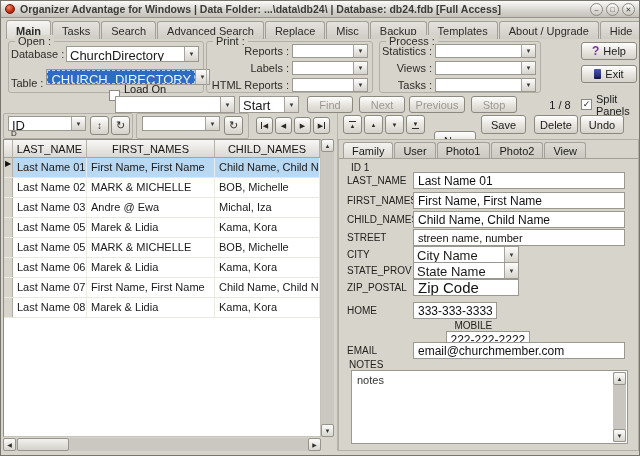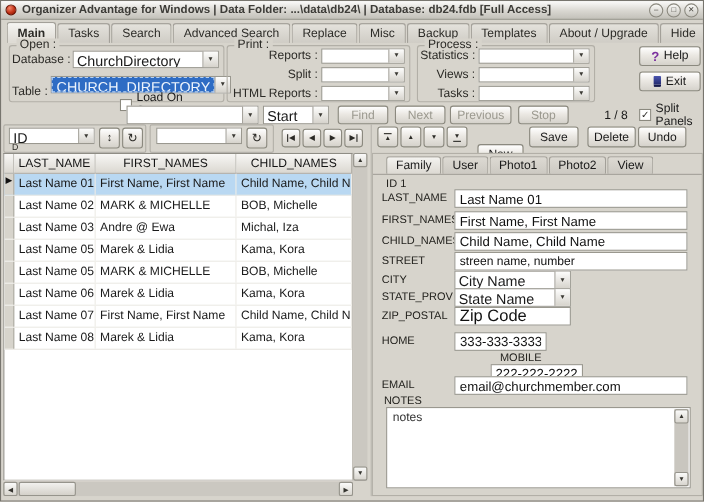--- a/index.html
+++ b/index.html
@@ -82,21 +82,21 @@
     display:flex; align-items:center; justify-content:center; font-size:6px; color:#35342f; }
   .vscroll { position:absolute; top:0; right:0; width:13px; bottom:14px; background:#cbc8c1; }
   .hscroll { position:absolute; left:0; right:13px; bottom:0; height:13px; background:#cbc8c1; }
   .sb-corner { position:absolute; right:0; bottom:0; width:13px; height:13px; background:#d7d4cc; }
   .hthumb { position:absolute; left:14px; top:0; width:52px; height:13px;
     background:linear-gradient(#f2f1ee,#d4d1ca); border:1px solid #96948c; border-radius:2px; }
   
   .record-row { position:absolute; top:0; left:0; right:0; height:26px; }
   .record-row .pbtn { position:absolute; top:2px; height:19px; }
   .detail-card { position:absolute; top:26px; left:0; right:0; bottom:0; border:1px solid #b2afa7; background:#d7d4cc; }
-  .dtabs { position:absolute; top:0; left:0; right:0; height:18px; display:flex; align-items:flex-end; gap:1px; padding-left:12px; }
+  .dtabs { position:absolute; top:0; left:0; right:0; height:18px; display:flex; align-items:flex-end; gap:1px; padding-left:4px; }
   .dtab { padding:2px 8px 1px; border:1px solid #a3a099; border-bottom:none; border-radius:3px 3px 0 0;
     background:linear-gradient(#ddDAd3,#ccc9c2); white-space:nowrap; }
   .dtab.active { background:linear-gradient(#f4f3f0,#dcd9d2); }
   .dbody { position:absolute; top:18px; left:0; right:0; bottom:0; border-top:1px solid #a3a099; }
   .idlbl { position:absolute; top:3px; left:12px; font-size:10px; color:#22211d; }
   .drow { position:absolute; left:8px; right:10px; display:flex; align-items:center; }
   .dlabel { width:66px; flex:0 0 auto; font-size:10px; color:#22211d; white-space:nowrap; }
   .din { height:17px; border:1px solid #9a988f; background:#fff; font-family:"Liberation Sans",sans-serif;
     font-size:12px; padding:0 4px; color:#111; }
   .w-wide { width:212px; } .w-med { width:106px; } .w-sm { width:84px; }
@@ -167,21 +167,21 @@
     <div class="grp" style="left:205px; top:2px; width:167px; height:52px;">
       <div class="grp-title">Print :</div>
       <div class="frow" style="left:2px; top:2px; right:4px;">
         <span class="flabel" style="width:80px;">Reports :</span>
         <div class="combo" style="flex:1; margin-left:3px; height:14px;">
           <span class="val"></span>
           <span class="arr">▼</span>
         </div>
       </div>
       <div class="frow" style="left:2px; top:19px; right:4px;">
-        <span class="flabel" style="width:80px;">Split :</span>
+        <span class="flabel" style="width:80px;">Labels :</span>
         <div class="combo" style="flex:1; margin-left:3px; height:14px;">
           <span class="val"></span>
           <span class="arr">▼</span>
         </div>
       </div>
       <div class="frow" style="left:2px; top:36px; right:4px;">
         <span class="flabel" style="width:80px;">HTML Reports :</span>
         <div class="combo" style="flex:1; margin-left:3px; height:14px;">
           <span class="val"></span>
           <span class="arr">▼</span>

